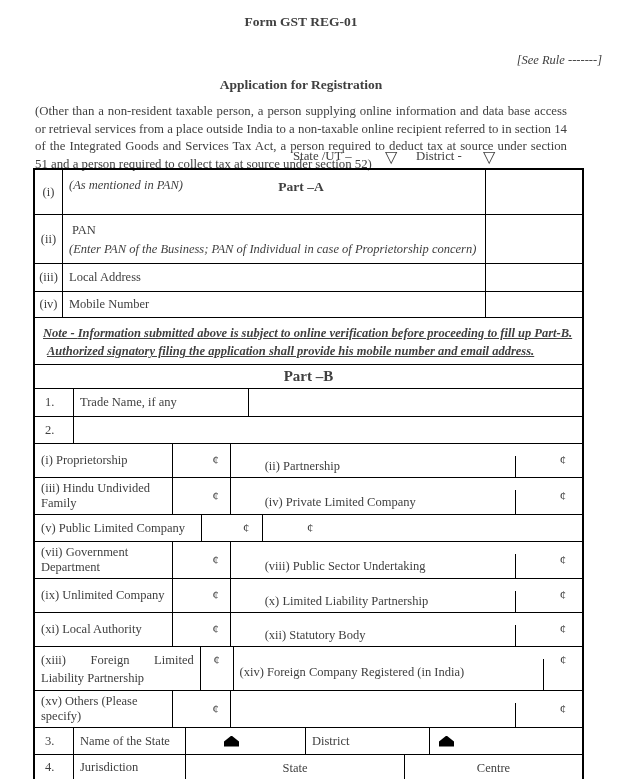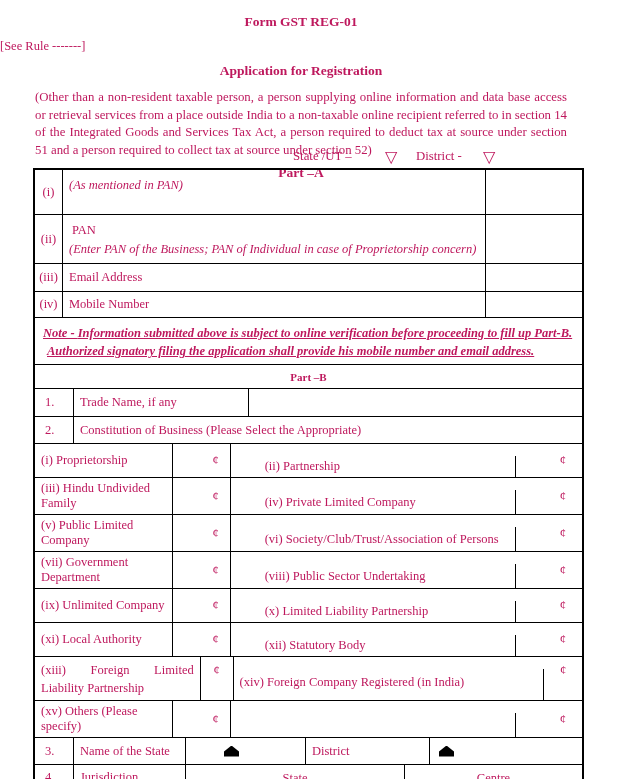--- a/index.html
+++ b/index.html
@@ -1,23 +1,23 @@
 <!DOCTYPE html>
 <html><head>
 <meta charset="utf-8">
 <style>
   * { margin:0; padding:0; box-sizing:border-box; }
   html,body { background:#ffffff; }
   .page {
     position:relative; width:602px; height:779px; background:#fff;
-    color:#be185d; font-family:"Liberation Serif", serif; font-size:12.5px;
+    color:#404040; font-family:"Liberation Serif", serif; font-size:12.5px;
     overflow:hidden;
   }
   .title { padding-top:14px; font-size:13.5px; font-weight:bold; text-align:center; }
-  .see-rule { margin-top:9px; font-size:12.5px; text-align:left; }
+  .see-rule { margin-top:23px; font-size:12.5px; font-style:italic; text-align:right; }
   .subtitle { margin-top:9px; font-size:13.5px; font-weight:bold; text-align:center; }
   .desc {
     margin:10px auto 0 auto; width:532px; text-align:justify;
     font-size:12.8px; line-height:17.5px;
   }
   .part-a-head { margin-top:6px; font-size:13.5px; font-weight:bold; text-align:center; }
 
   .selector-line { position:absolute; left:33px; top:147px; width:551px; height:21px; }
   .sel-label { position:absolute; top:2px; font-size:12.8px; }
   .sel-state { left:260px; }
@@ -39,21 +39,21 @@
 
   
   .ra1 { min-height:45px; } .ra2 { min-height:49px; } .ra3 { min-height:28px; } .ra4 { min-height:26px; }
   .pa-label { width:423px; padding-top:6px; line-height:19px; }
   .sublabel { font-style:italic; font-weight:normal; }
 
   .note-row { min-height:45px; }
   .note-cell { border-right:none; flex:1; padding:6px 8px 4px 8px; font-style:italic; font-weight:bold; line-height:18px;text-decoration:underline; }
   .note-l2 { padding-left:4px; }
 
-  .pb-head { min-height:24px; justify-content:center; font-weight:bold; font-size:11px; }
+  .pb-head { min-height:24px; justify-content:center; font-weight:bold; font-size:15px; }
 
   .r1 { min-height:28px; } .r2 { min-height:27px; }
   .numb { width:39px; padding-left:10px; display:flex; align-items:center; }
   .r1-label { width:175px; }
   .r2-label { flex:1; border-right:none; }
 
   
   .opt { min-height:27px;gap:28px; }
   .opt-tall { min-height:40px; }
   .opt-label-l { width:167px; }
@@ -113,21 +113,21 @@
       <div class="c num">(ii)</div>
       <div class="c pa-label">
         <div style="padding-left:3px;">PAN</div>
         <div class="sublabel">(Enter PAN of the Business; PAN of Individual in case of Proprietorship concern)</div>
       </div>
       <div class="c last"></div>
     </div>
 
     <div class="trow ra3">
       <div class="c num">(iii)</div>
-      <div class="c pa-label vcenter" style="padding-top:3px;">Email Address</div>
+      <div class="c pa-label vcenter" style="padding-top:3px;">Local Address</div>
       <div class="c last"></div>
     </div>
 
     <div class="trow ra4">
       <div class="c num">(iv)</div>
       <div class="c pa-label vcenter" style="padding-top:3px;">Mobile Number</div>
       <div class="c last"></div>
     </div>
 
     <div class="trow note-row">
@@ -140,39 +140,37 @@
     <div class="trow pb-head vcenter">Part –B</div>
 
     <div class="trow r1">
       <div class="c numb">1.</div>
       <div class="c r1-label vcenter">Trade Name, if any</div>
       <div class="c last"></div>
     </div>
 
     <div class="trow r2">
       <div class="c numb">2.</div>
-      <div class="c r2-label vcenter">Constitution of Business (Please Select the Appropriate)</div>
     </div>
 
     <div class="trow opt">
       <div class="c opt-label-l vcenter">(i) Proprietorship</div>
       <div class="c opt-mark">¢</div>
       <div class="c opt-label-r vcenter">(ii) Partnership</div>
       <div class="c opt-mark last">¢</div>
     </div>
     <div class="trow opt">
       <div class="c opt-label-l vcenter">(iii) Hindu Undivided Family</div>
       <div class="c opt-mark">¢</div>
       <div class="c opt-label-r vcenter">(iv) Private Limited Company</div>
       <div class="c opt-mark last">¢</div>
     </div>
     <div class="trow opt">
       <div class="c opt-label-l vcenter">(v) Public Limited Company</div>
       <div class="c opt-mark">¢</div>
-      <div class="c opt-label-r vcenter">(vi) Society/Club/Trust/Association of Persons</div>
       <div class="c opt-mark last">¢</div>
     </div>
     <div class="trow opt">
       <div class="c opt-label-l vcenter">(vii) Government Department</div>
       <div class="c opt-mark">¢</div>
       <div class="c opt-label-r vcenter">(viii) Public Sector Undertaking</div>
       <div class="c opt-mark last">¢</div>
     </div>
     <div class="trow opt">
       <div class="c opt-label-l vcenter">(ix) Unlimited Company</div>

